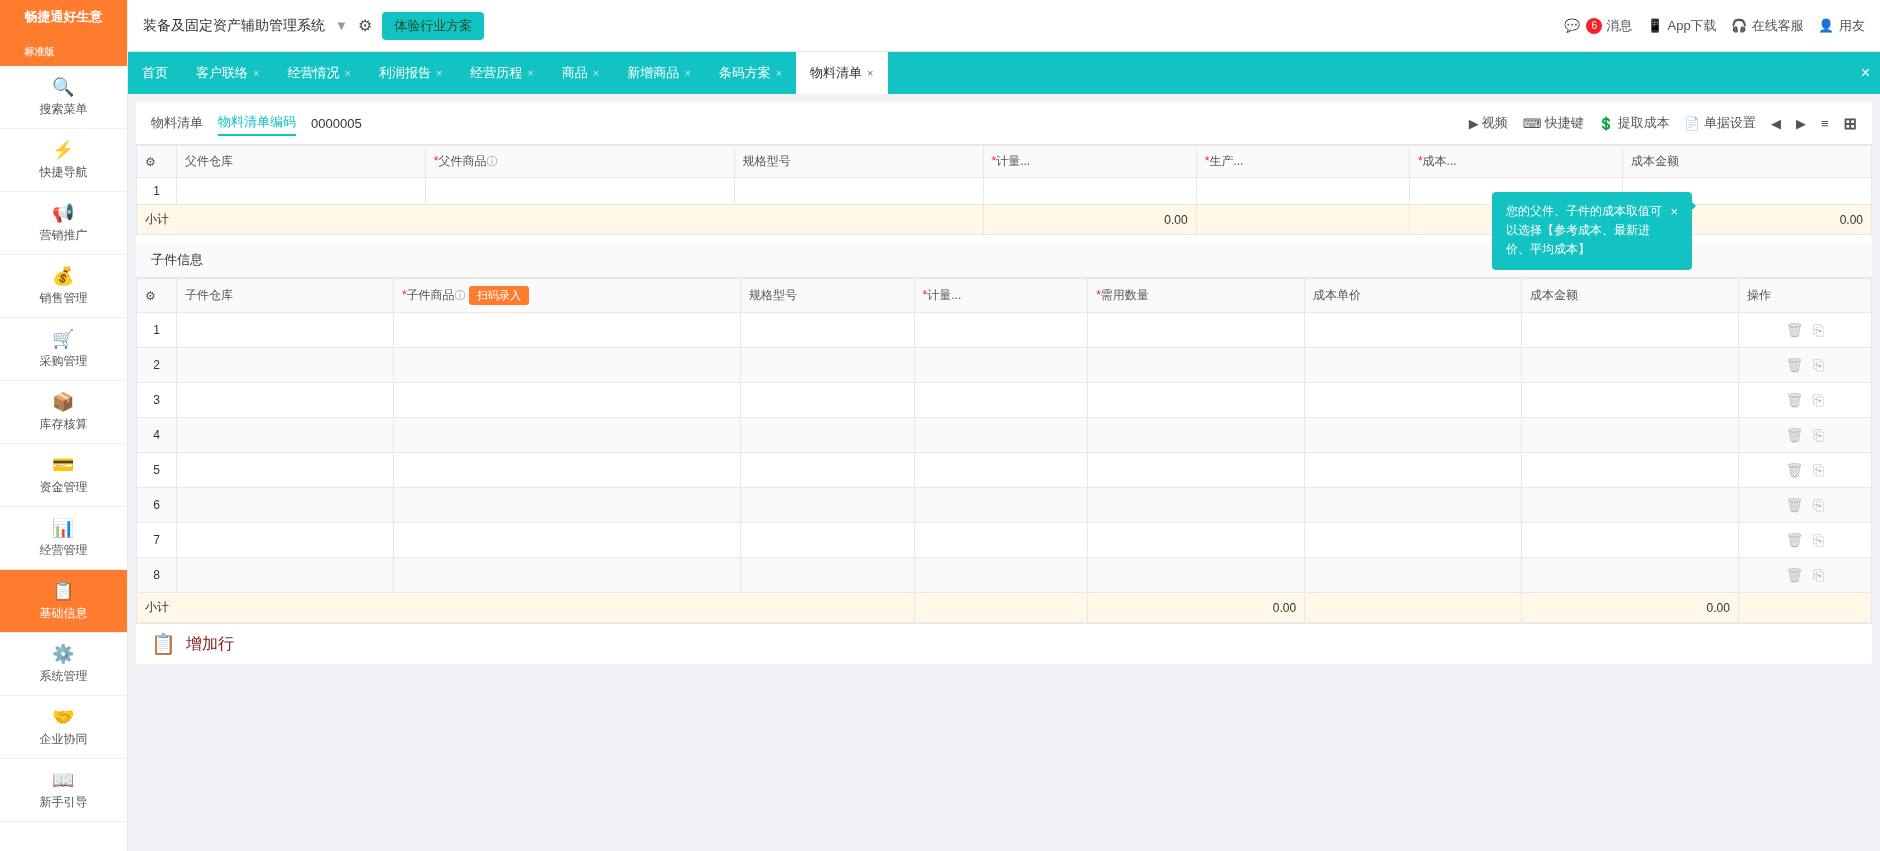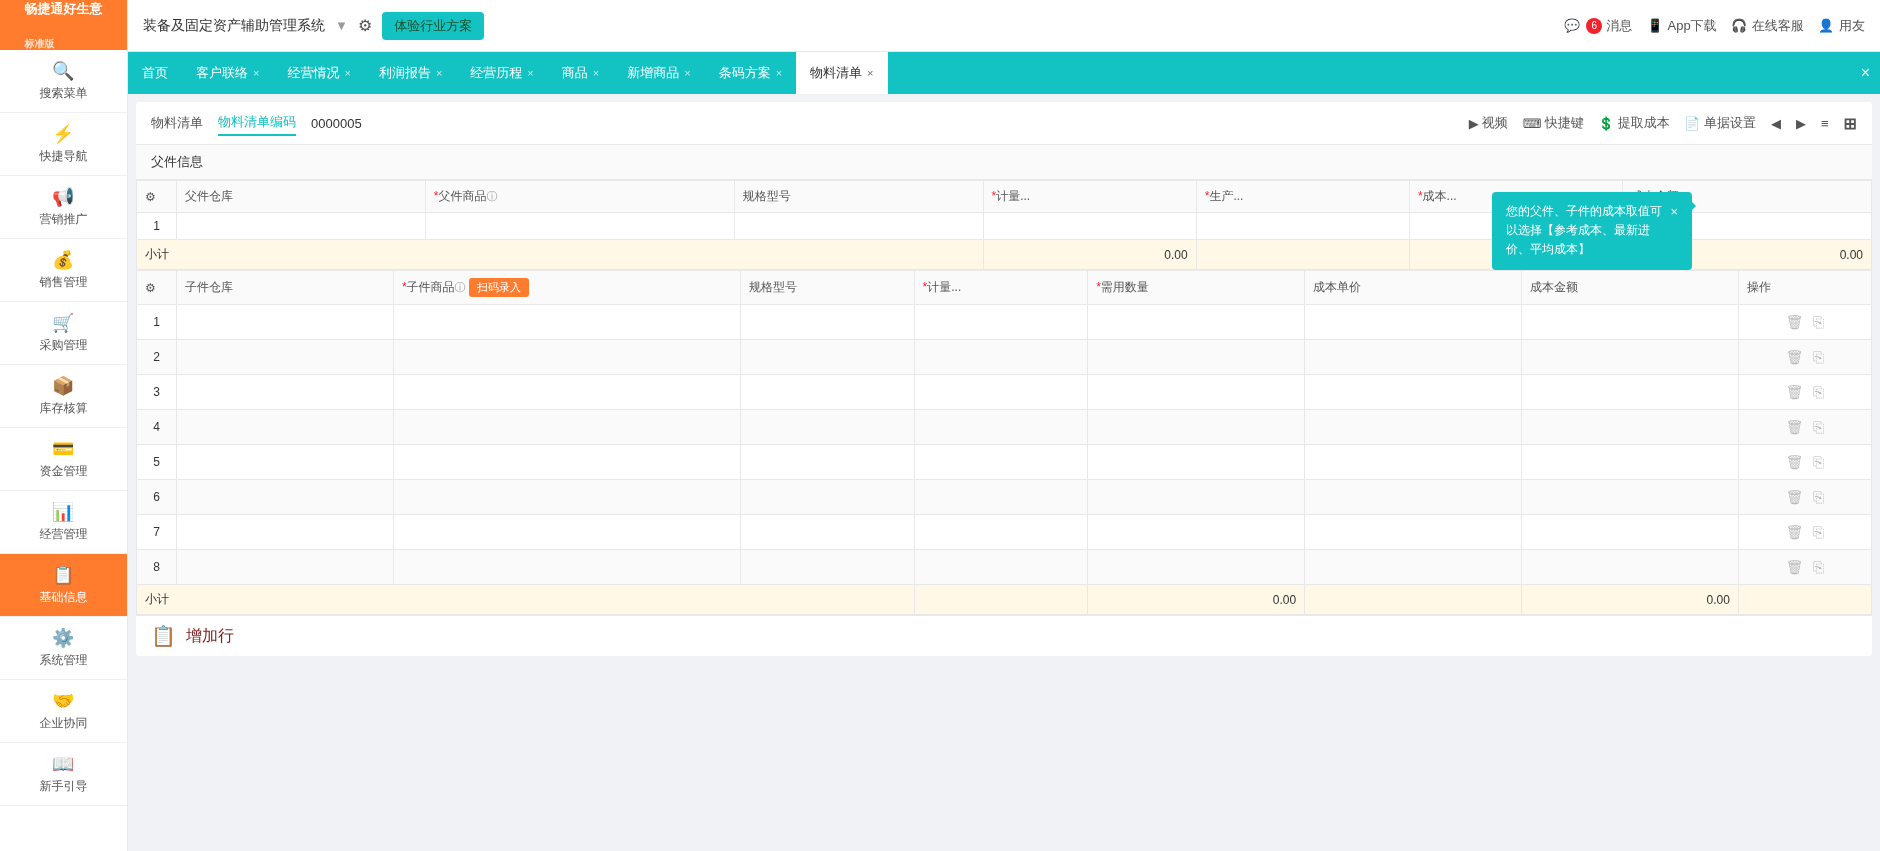--- a/index.html
+++ b/index.html
@@ -10,21 +10,21 @@
       width: 128px;
       background: #fff;
       display: flex;
       flex-direction: column;
       border-right: 1px solid #e8e8e8;
       flex-shrink: 0;
       height: 100%;
     }
     .sidebar-logo {
       background: #ff7b2e;
-      height: 50px;
+      height: 66px;
       display: flex;
       align-items: center;
       justify-content: center;
       color: white;
       font-size: 14px;
       font-weight: bold;
       flex-shrink: 0;
     }
     .sidebar-item {
       display: flex;
@@ -322,21 +322,20 @@
           <span>≡</span>
           <span style="font-size:16px;font-weight:bold;">⊞</span>
         </div>
       </div>
 
       <div class="tooltip-popup">
         <span class="tooltip-close">×</span>
         <span>您的父件、子件的成本取值可以选择【参考成本、最新进价、平均成本】</span>
       </div>
 
-      <div class="section-title">父件信息</div>
       <table class="data-table">
         <thead>
           <tr>
             <th class="th-settings">⚙</th>
             <th>父件仓库</th>
             <th><span class="required">*</span>父件商品<span style="color:#999;font-size:11px;">ⓘ</span></th>
             <th>规格型号</th>
             <th><span class="required">*</span>计量...</th>
             <th><span class="required">*</span>生产...</th>
             <th><span class="required">*</span>成本...</th>
@@ -357,20 +356,21 @@
           <tr class="subtotal-row">
             <td colspan="4" class="subtotal-label">小计</td>
             <td class="num-val">0.00</td>
             <td></td>
             <td></td>
             <td class="num-val">0.00</td>
           </tr>
         </tbody>
       </table>
 
+      <div class="section-title" style="margin-top:8px;">子件信息</div>
       <table class="data-table">
         <thead>
           <tr>
             <th class="th-settings">⚙</th>
             <th>子件仓库</th>
             <th>
               <span class="required">*</span>子件商品<span style="color:#999;font-size:11px;">ⓘ</span>
               <button class="scan-btn">扫码录入</button>
             </th>
             <th>规格型号</th>

